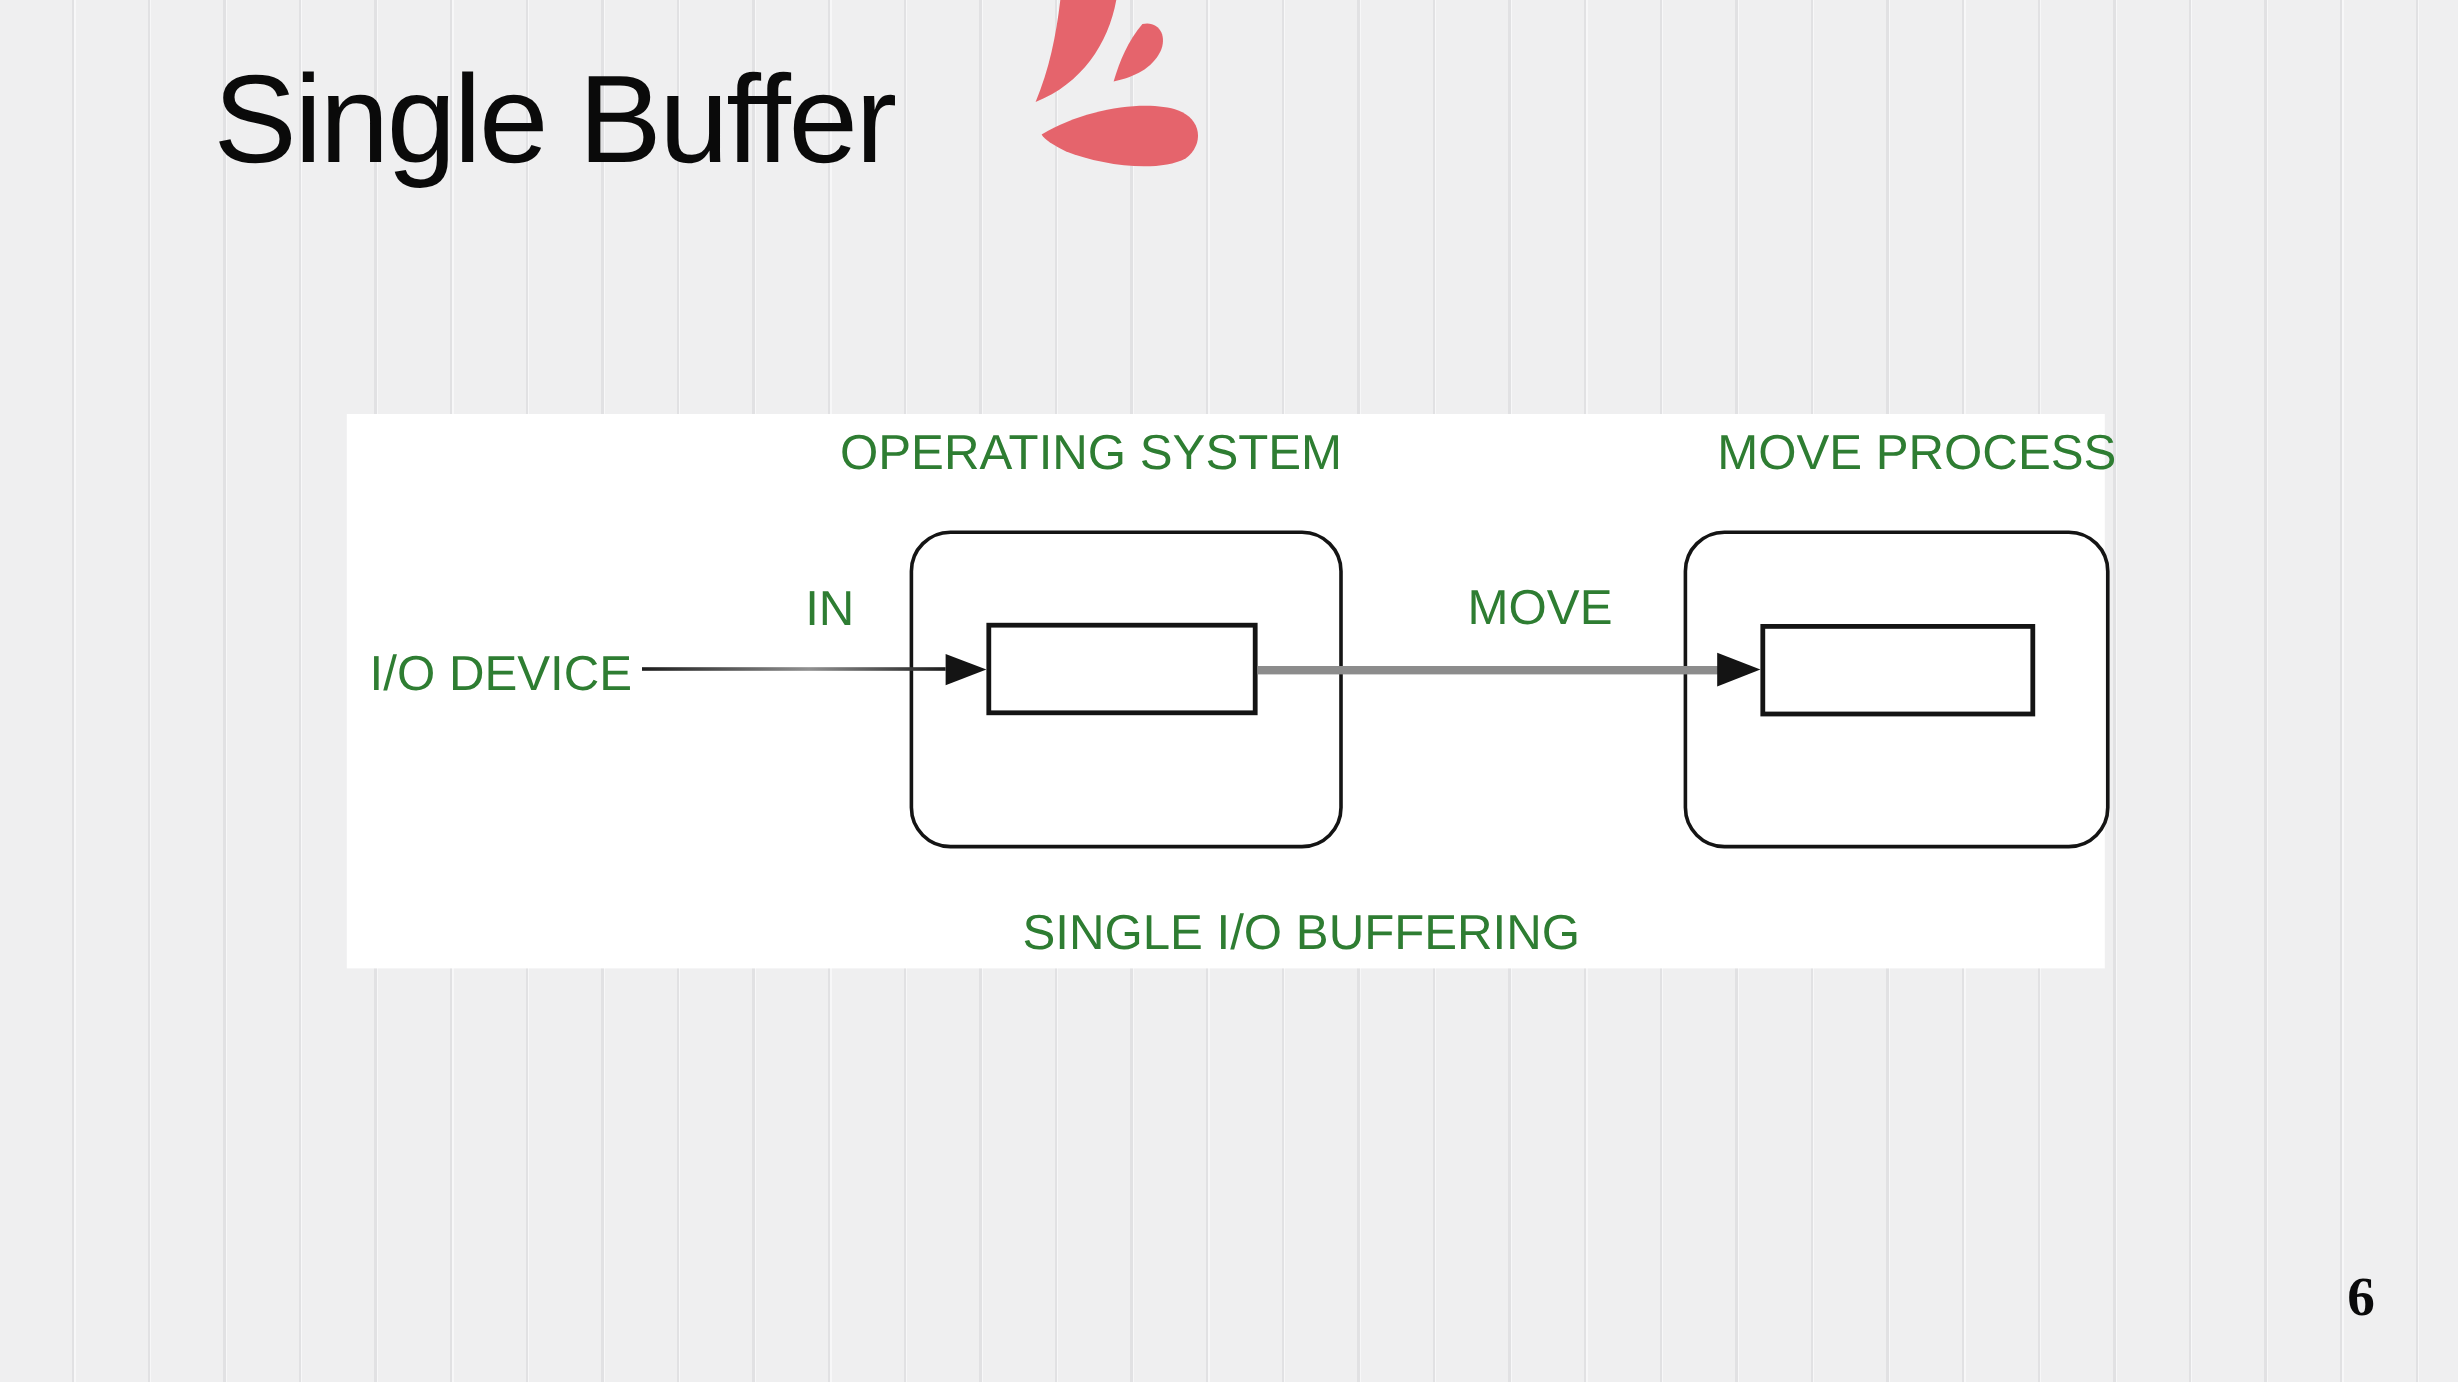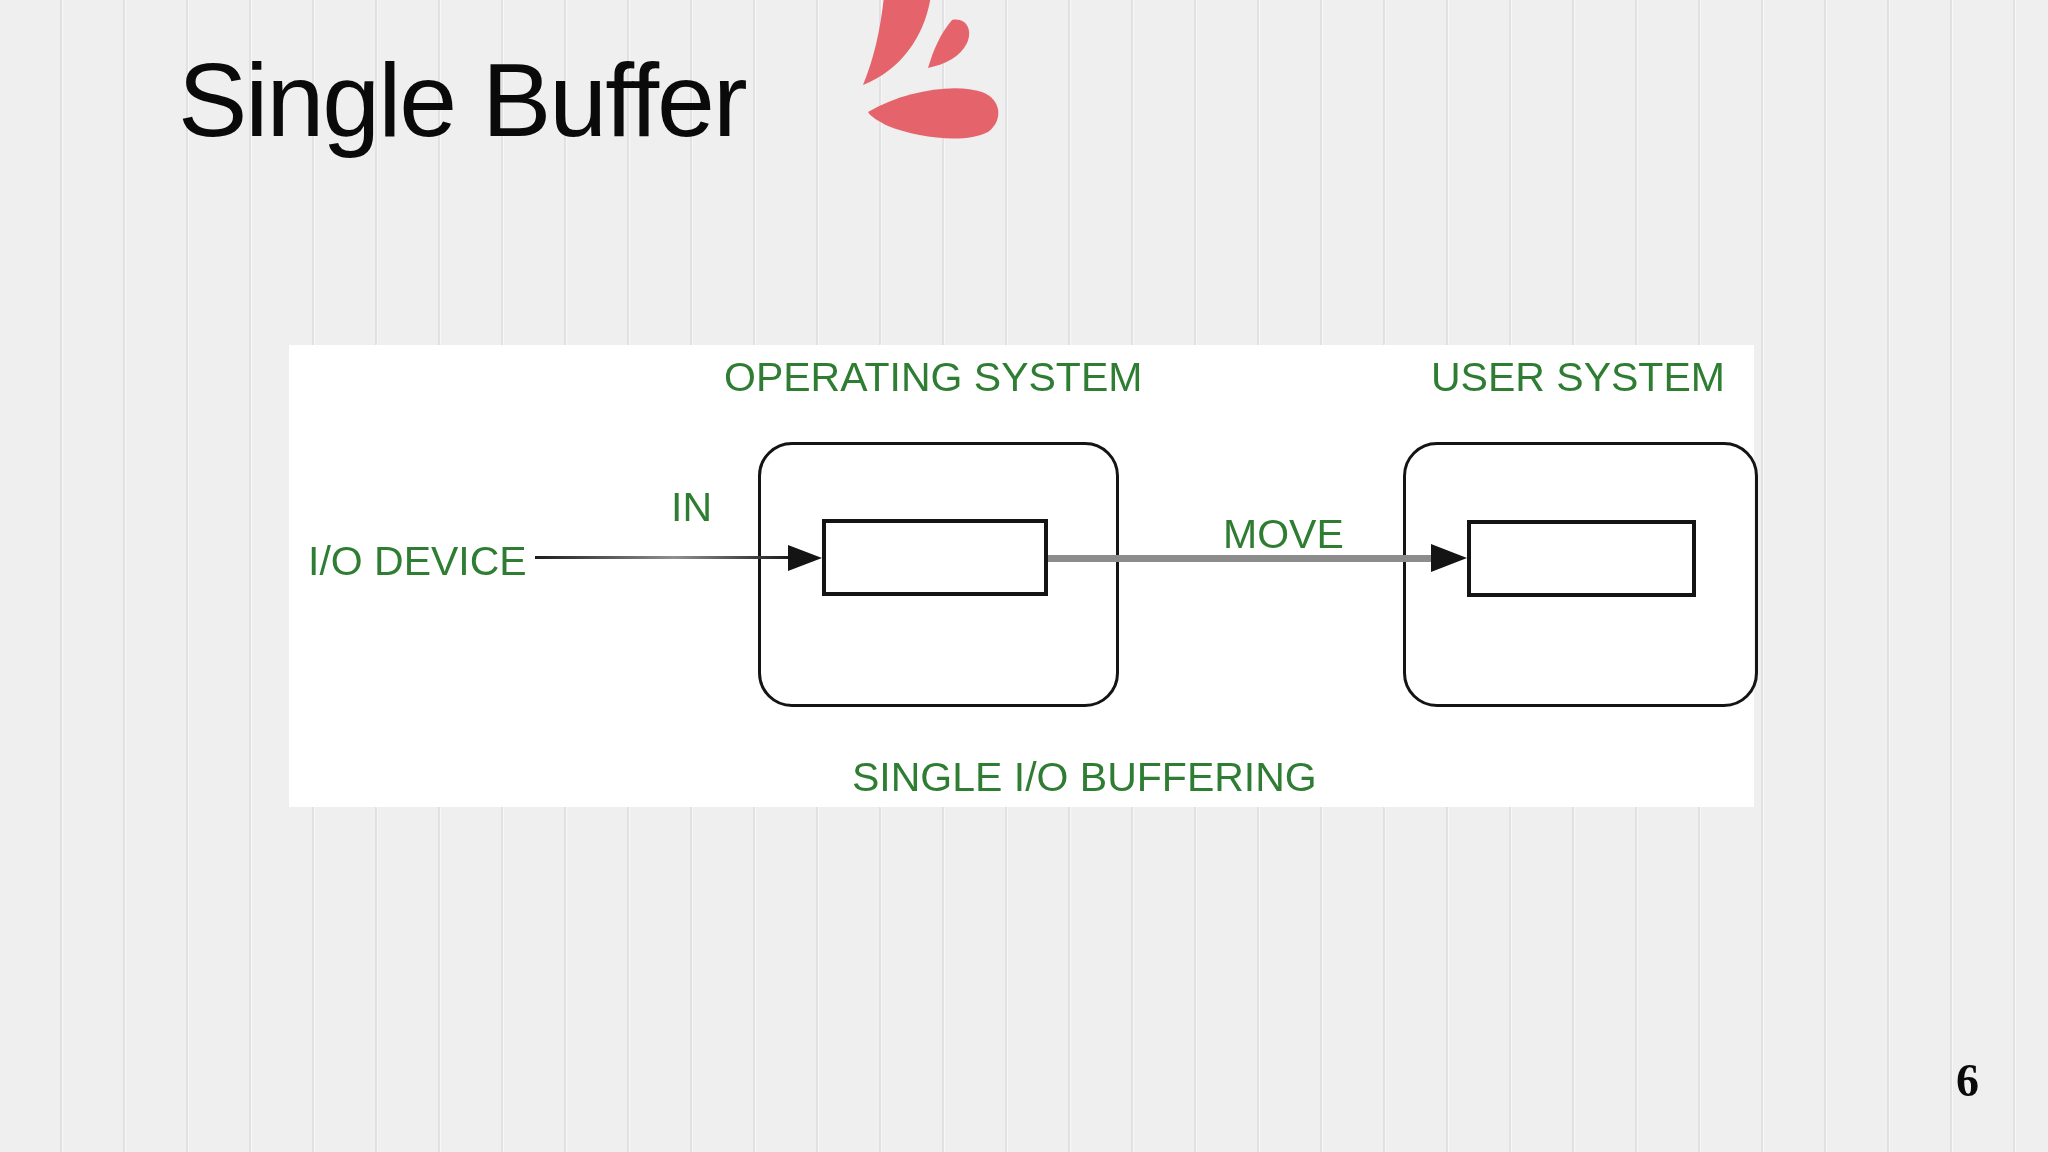--- a/index.html
+++ b/index.html
@@ -19,24 +19,24 @@
   }
   .logo{position:absolute;left:860px;top:-14px;width:145px;height:160px;}
   .panel{
     position:absolute;left:289px;top:345px;width:1465px;height:462px;
     background:var(--panel,#ffffff);
   }
   .glabel{
     position:absolute;color:var(--green,#2e7d32);
     font-size:41px;line-height:1;white-space:nowrap;
   }
-  .lbl-os{left:435px;top:12px;}
+  .lbl-os{left:411px;top:12px;}
   .lbl-up{left:1142px;top:12px;}
   .lbl-in{left:350px;top:142px;margin-left:32px;}
-  .lbl-move{left:934px;top:141px;margin-top:28px;}
+  .lbl-move{left:934px;top:141px;}
   .lbl-io{left:19px;top:196px;text-align:center;}
   .lbl-caption{left:563px;top:412px;width:440px;text-align:left;white-space:nowrap;}
   .roundbox{
     position:absolute;width:355px;height:259px;top:97px;
     border:3px solid var(--line,#141414);border-radius:34px;background:transparent;
   }
   .roundbox.os{left:469px;}
   .roundbox.user{left:1114px;width:349px;}
   .buffer{
     position:absolute;border:4px solid var(--line,#141414);background:#fff;
@@ -71,21 +71,21 @@
 <svg class="logo" viewBox="0 0 145 160" xmlns="http://www.w3.org/2000/svg" aria-hidden="true">
   <g fill="var(--logo,#e5646c)">
     <path d="M25,0 C22,34 16,68 3,99 C46,82 69,42 72,0 Z"></path>
     <path d="M92,34 C106,31 113,44 107,57 C100,71 86,78 68,82 C73,65 80,48 92,34 Z"></path>
     <path d="M8,126 C45,104 96,97 122,106 C141,113 144,134 128,146 C105,158 58,152 28,140 C18,135 10,130 8,126 Z"></path>
   </g>
 </svg>
 
 <div class="panel">
   <div class="glabel lbl-os">OPERATING SYSTEM</div>
-  <div class="glabel lbl-up">USER SYSTEM</div>
+  <div class="glabel lbl-up">MOVE PROCESS</div>
   <div class="glabel lbl-in">IN</div>
   <div class="glabel lbl-move">MOVE</div>
   <div class="glabel lbl-io">I/O DEVICE</div>
 
   <div class="roundbox os"></div>
   <div class="roundbox user"></div>
 
   <div class="buffer b1"></div>
   <div class="buffer b2"></div>
 

